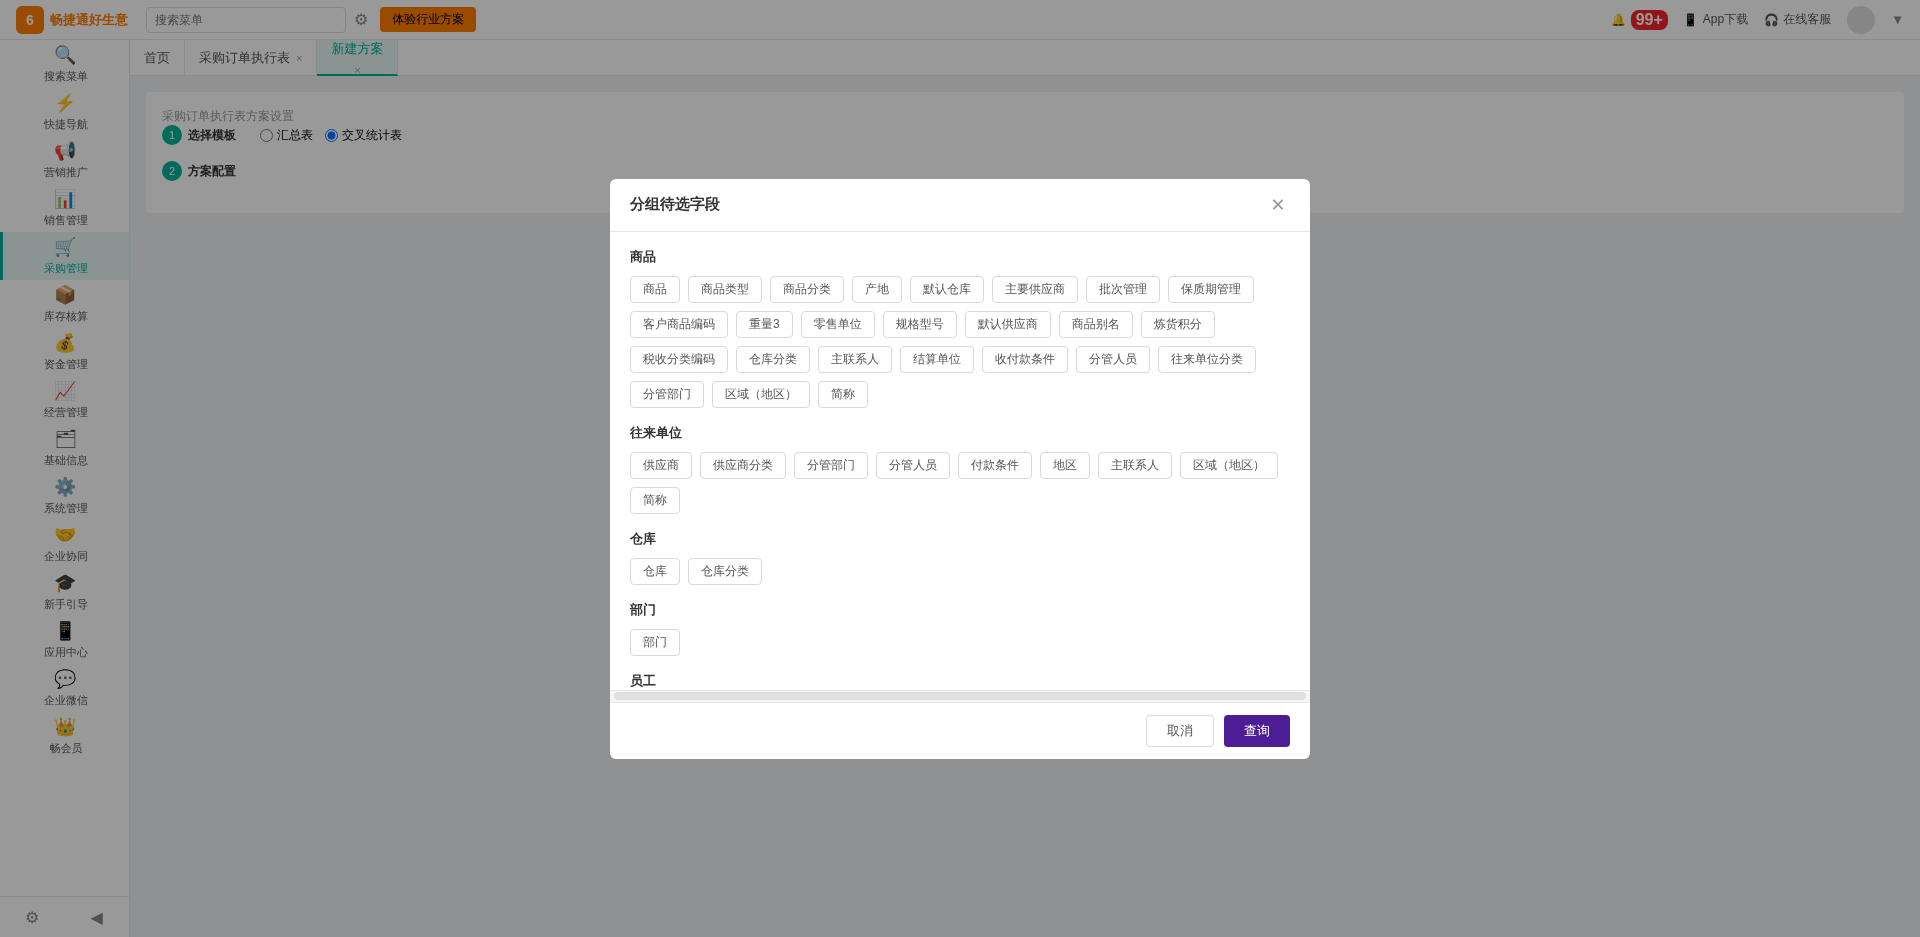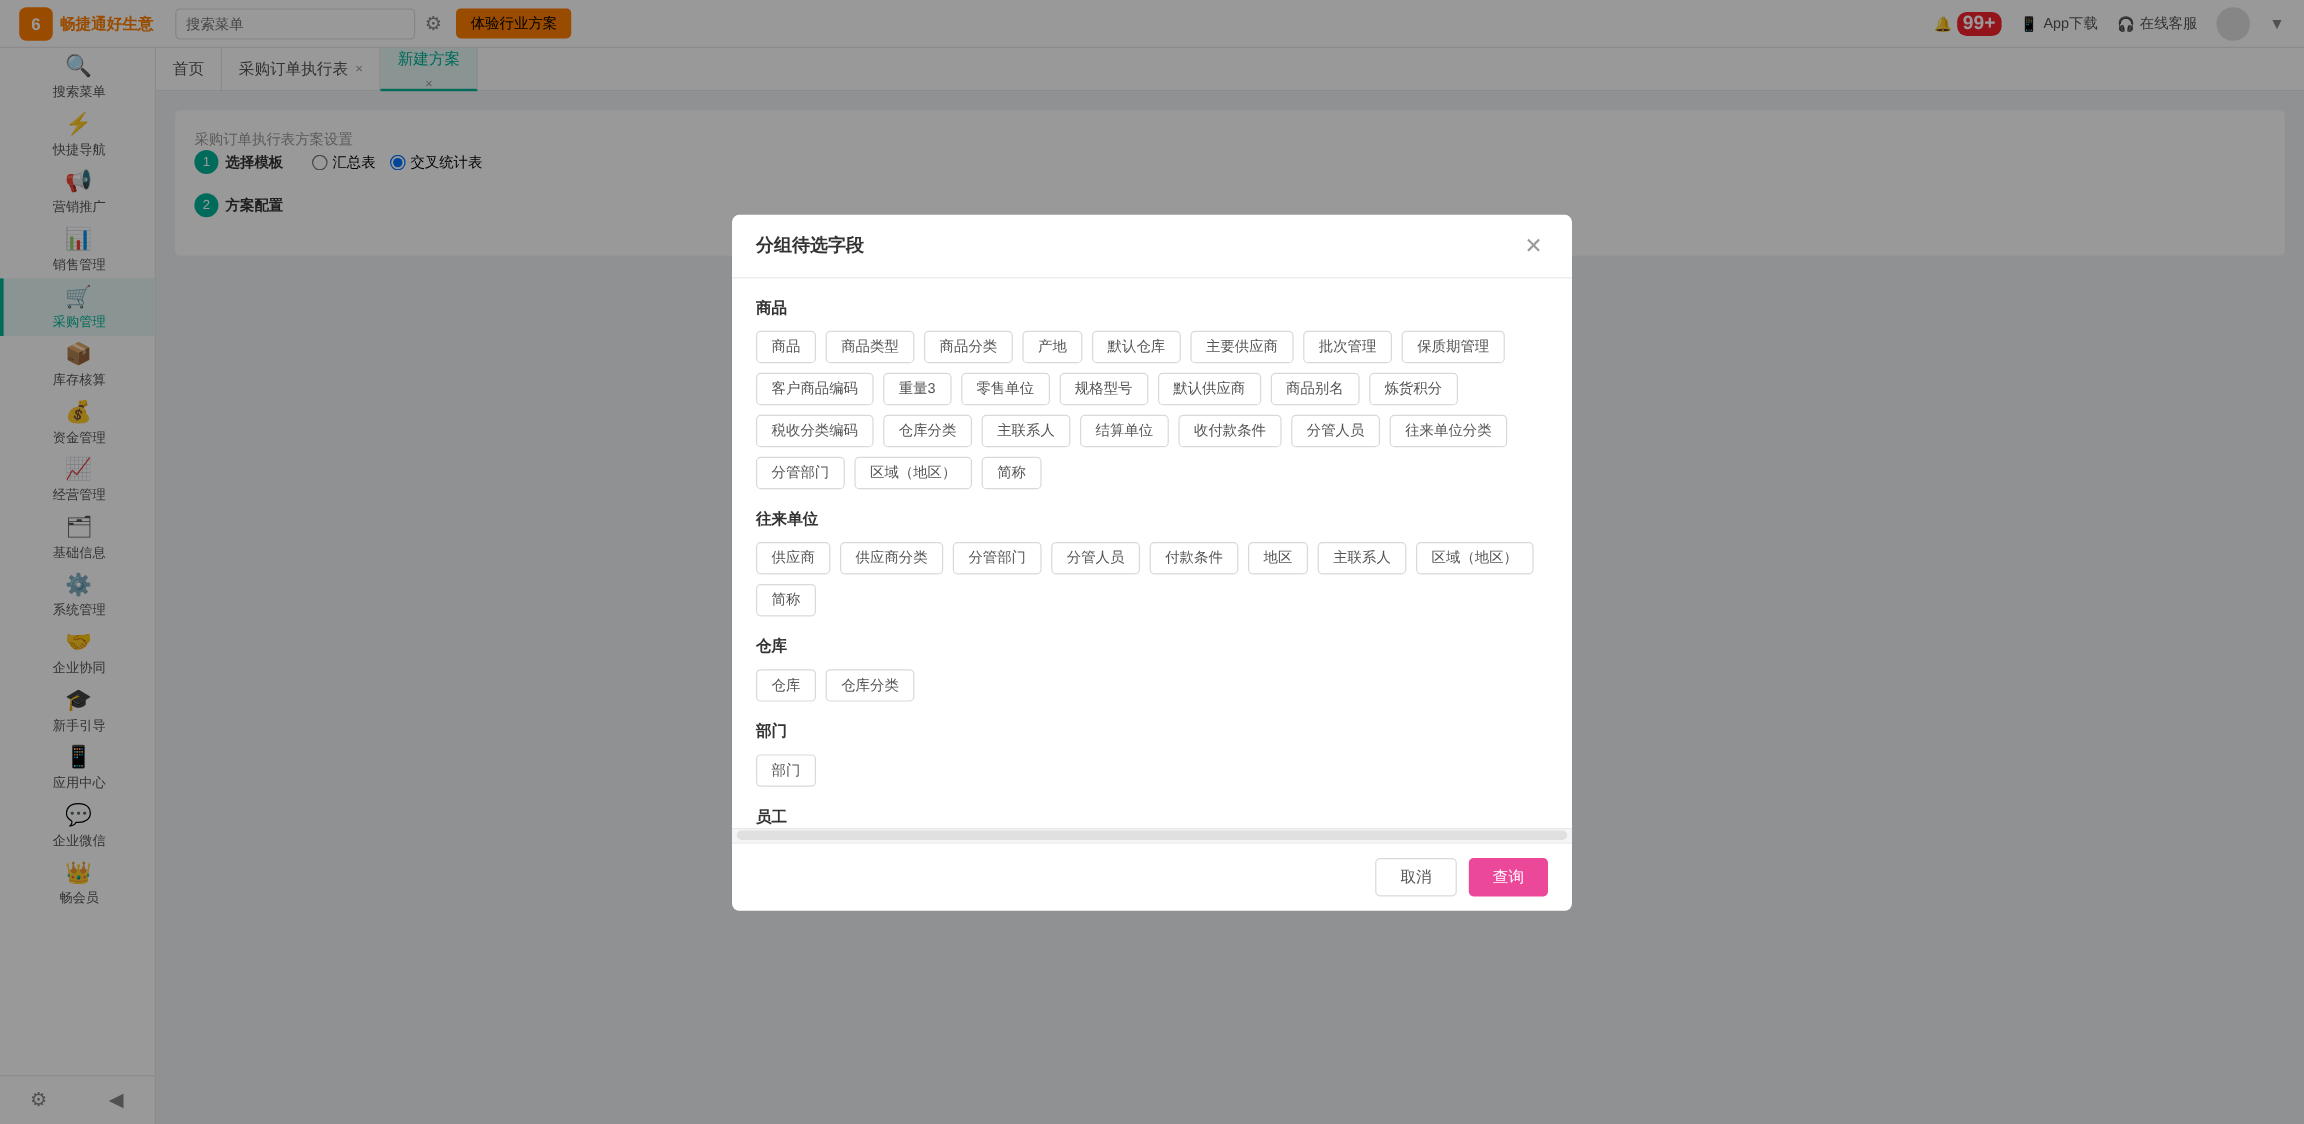--- a/index.html
+++ b/index.html
@@ -214,21 +214,21 @@
       padding: 6px 20px;
       border: 1px solid #d9d9d9;
       background: #fff;
       border-radius: 4px;
       cursor: pointer;
       font-size: 13px;
       color: #555;
     }
     .btn-confirm {
       padding: 6px 20px;
-      background: #ec4899;
+      background: #4c1d95;
       color: #fff;
       border: none;
       border-radius: 4px;
       cursor: pointer;
       font-size: 13px;
       font-family: Liberation Serif, serif;
     }
 
     
     .field-group { margin-bottom: 16px; }

